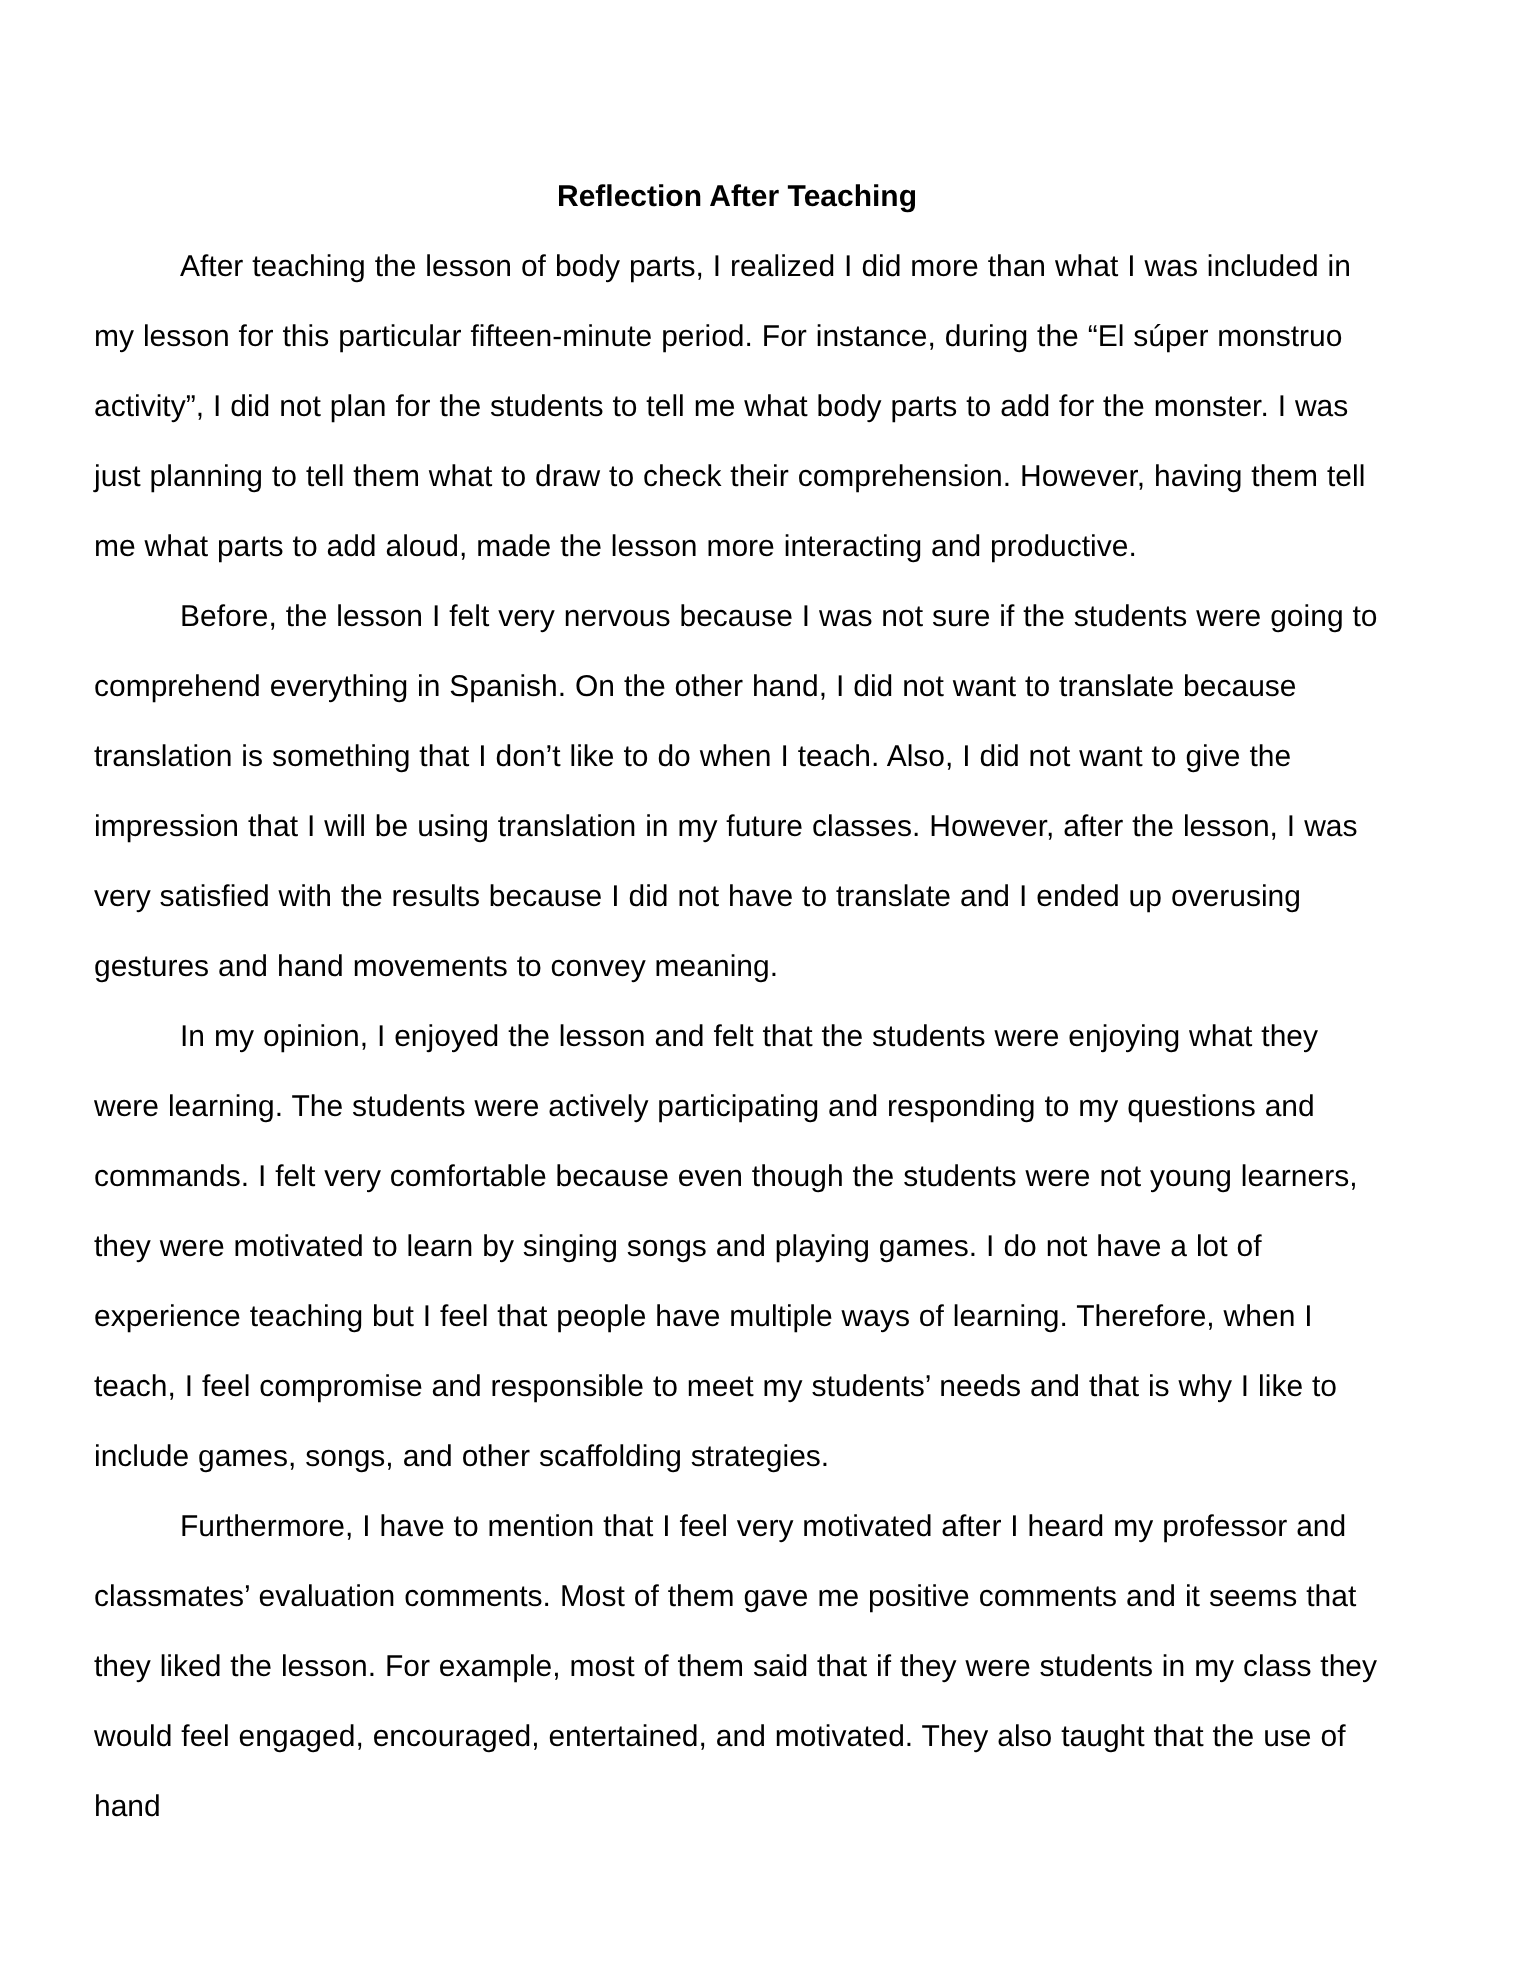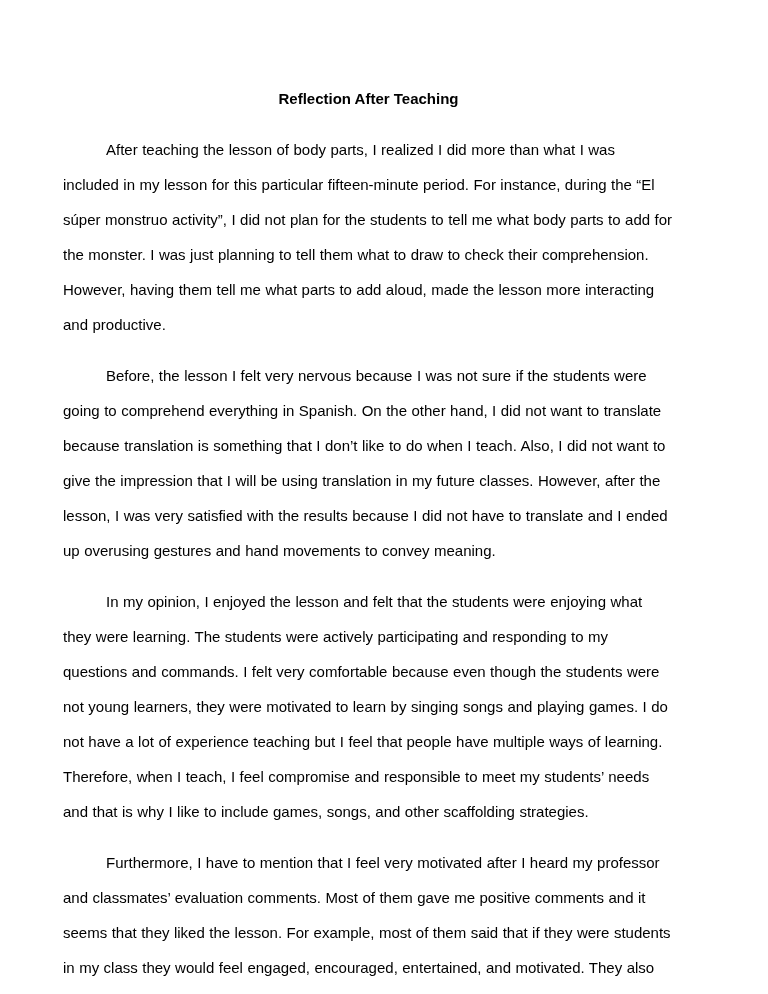--- a/index.html
+++ b/index.html
@@ -21,21 +21,21 @@
       overflow: hidden;
     }
     .doc-title {
       margin: 0;
       font-size: 15px;
       font-weight: bold;
       text-align: center;
       line-height: 35px;
     }
     .para {
-      margin: 16px;
+      margin: 0;
       text-indent: 43px;
       text-align: left;
       word-spacing: 0.3px;
     }
   </style>
 </head>
 <body>
 
 <div class="page">
   <h1 class="doc-title">Reflection After Teaching</h1>

